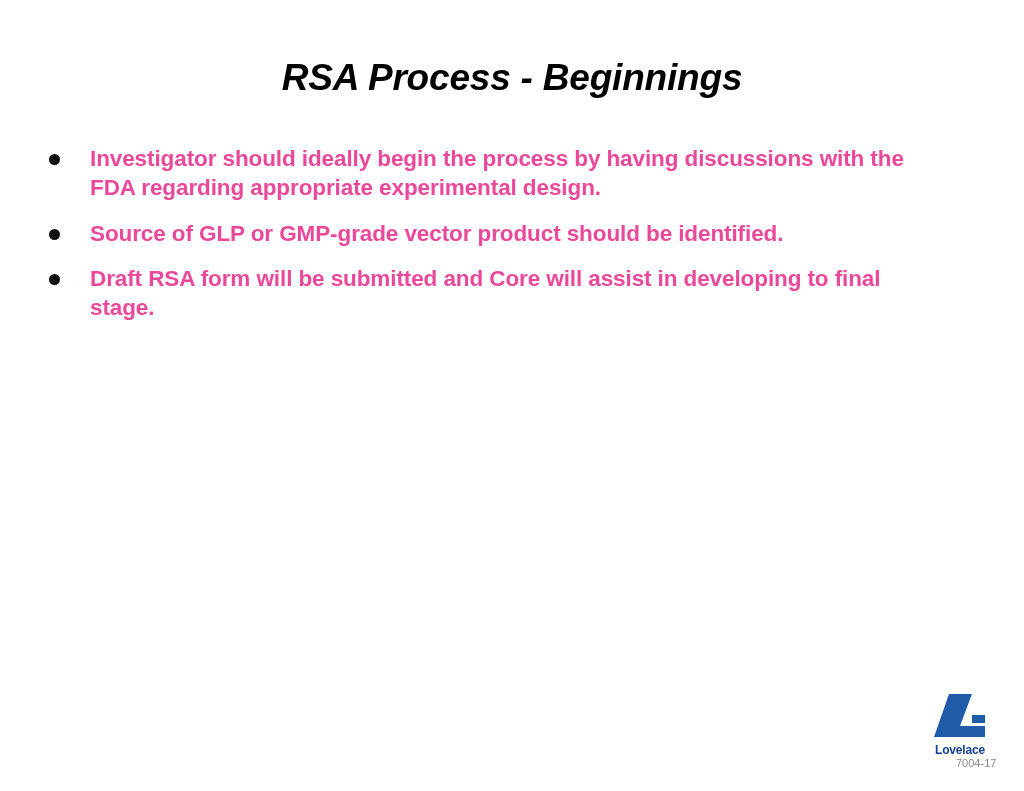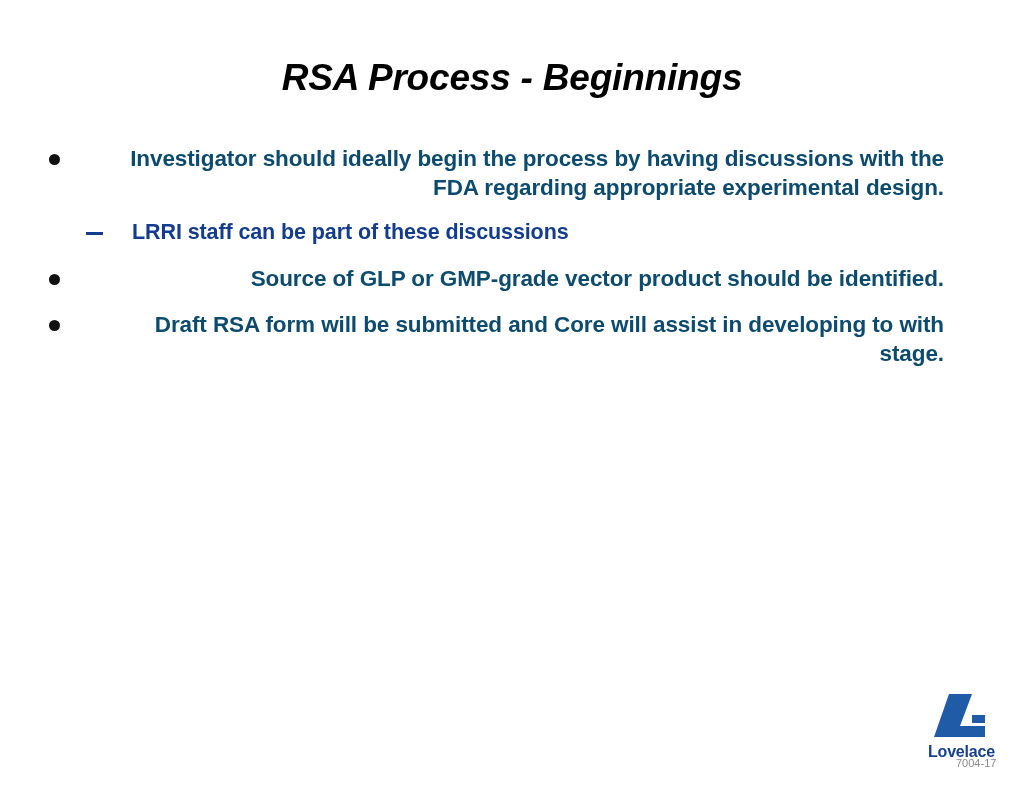--- a/index.html
+++ b/index.html
@@ -38,26 +38,25 @@
     position: absolute;
     left: 44px;
     top: 144px;
     width: 900px;
   }
 
   .bullet-l1 {
     position: relative;
     padding-left: 46px;
     margin-bottom: 16px;
-    color: #0c4a6e;
+    color: #ec4899;
     font-size: 22.5px;
     font-weight: bold;
     line-height: 1.30;
     letter-spacing: -0.1px;
-    text-align: right;
   }
 
   .bullet-l1 > .marker-dot {
     position: absolute;
     left: 5px;
     top: 10px;
     width: 11px;
     height: 11px;
     background: #111111;
     border-radius: 50%;
@@ -115,21 +114,21 @@
   .logo-mark svg {
     display: block;
   }
 
   .logo-word {
     margin-left: 8px;
     margin-top: 1px;
     width: 64px;
     text-align: center;
     color: #15408C;
-    font-size: 16px;
+    font-size: 12px;
     font-weight: bold;
     letter-spacing: -0.2px;
     line-height: 1;
   }
 
   .logo-code {
     position: absolute;
     left: 36px;
     top: 65px;
     width: 56px;
@@ -150,37 +149,33 @@
 
   <div class="body-area">
 
     <div class="bullet-l1">
       <span class="marker-dot"></span>
       <span class="bullet-text">Investigator should ideally begin the process by having discussions with the FDA regarding appropriate experimental design.</span>
     </div>
 
     <div class="sublist">
 
-      <div class="bullet-l2">
-        <span class="marker-dash"></span>
-        <span class="bullet-text">LRRI staff can be part of these discussions</span>
-      </div>
 
 
     </div>
 
     <div class="bullet-l1 gap-after-sub">
       <span class="marker-dot"></span>
       <span class="bullet-text">Source of GLP or GMP-grade vector product should be identified.</span>
     </div>
 
 
     <div class="bullet-l1">
       <span class="marker-dot"></span>
-      <span class="bullet-text">Draft RSA form will be submitted and Core will assist in developing to with stage.</span>
+      <span class="bullet-text">Draft RSA form will be submitted and Core will assist in developing to final stage.</span>
     </div>
 
   </div>
 
   <div class="logo-block">
 
     <div class="logo-mark">
       <svg width="70" height="50" viewBox="0 0 70 50" xmlns="http://www.w3.org/2000/svg">
         <path d="M21 1 L44 1 L32 33 L57 33 L57 44 L6 44 Z" fill="#1F5BA6"></path>
         <rect x="44" y="22" width="13" height="8" fill="#1F5BA6"></rect>

